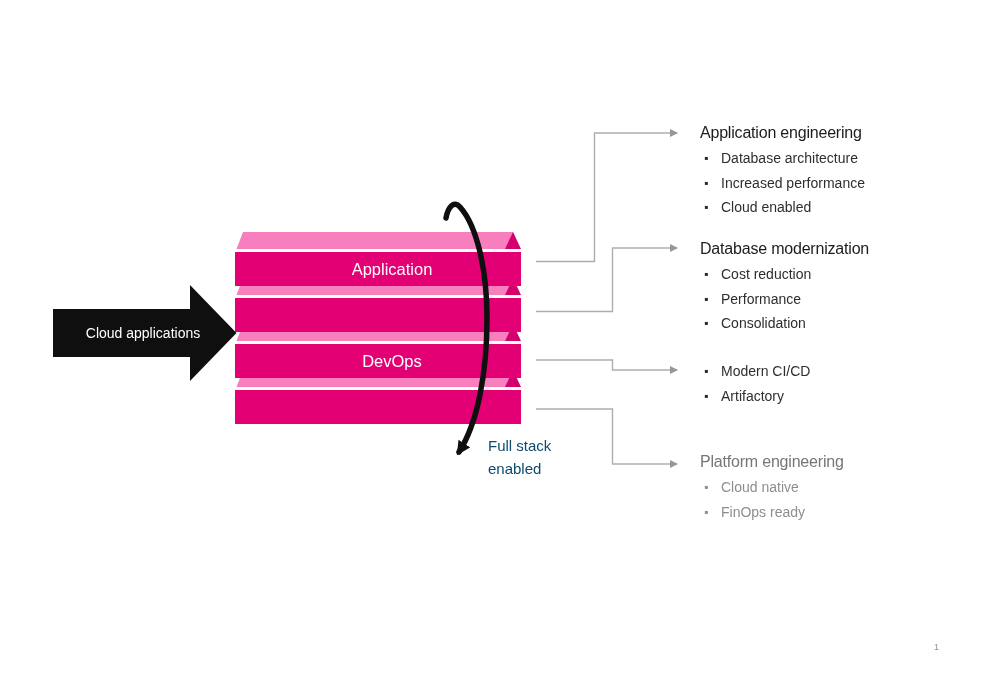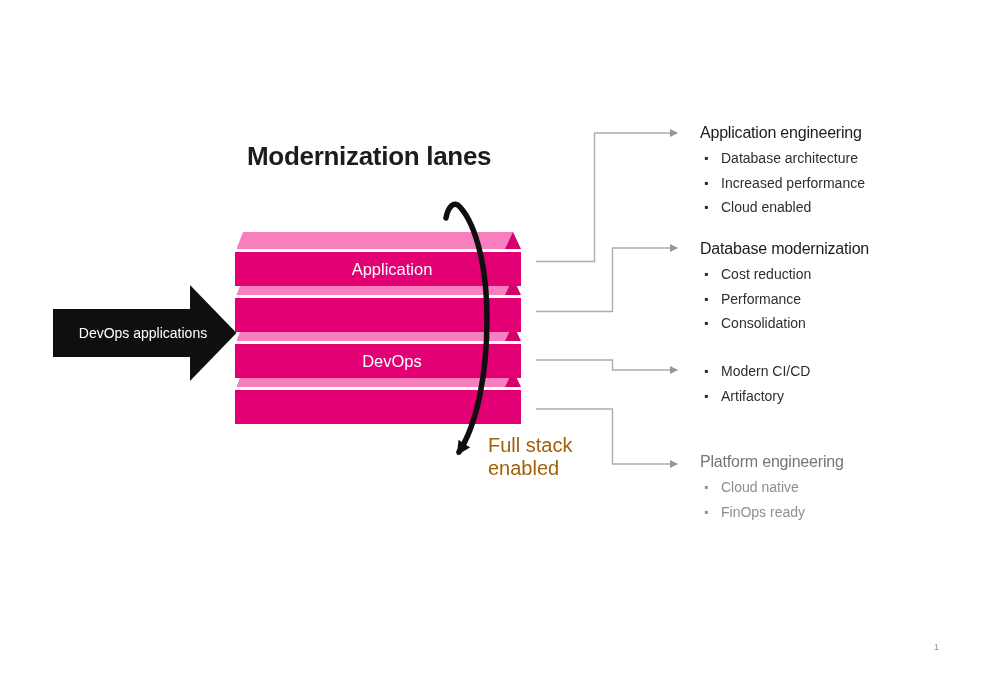--- a/index.html
+++ b/index.html
@@ -17,22 +17,22 @@
   .title{position:absolute;left:247px;top:141px;font-size:26px;font-weight:700;
     color:var(--heading-dark);letter-spacing:-0.3px}
 
   .layer-label{position:absolute;left:235px;width:314px;height:22px;
     text-align:center;color:#fff;font-size:16.5px;font-weight:400;line-height:22px}
   .layer-0{top:258px}.layer-1{top:304px}.layer-2{top:350px}.layer-3{top:396px}
 
   .legacy-label{position:absolute;left:57px;top:324px;width:172px;height:18px;
     text-align:center;color:#fff;font-size:14px;line-height:18px}
 
-  .fullstack-note{position:absolute;left:488px;top:434px;font-size:20px;
-    line-height:23px;color:#a16207}
+  .fullstack-note{position:absolute;left:488px;top:434px;font-size:15px;
+    line-height:23px;color:#0c4a6e}
 
   .section{position:absolute;left:700px;width:275px}
   .sec-0{top:123px}.sec-1{top:239px}.sec-2{top:356px}.sec-3{top:452px}
   .section h3{font-size:16px;font-weight:400;color:var(--heading-dark);
     line-height:20px;letter-spacing:-0.2px}
   .section ul{list-style:none;margin-top:3px}
   .section li{display:flex;align-items:center;height:24.5px}
   .section li .bullet{width:21px;font-size:12px;color:#262626;flex:0 0 21px;
     padding-left:4px;line-height:24.5px}
   .section li .btext{font-size:14px;color:var(--body-dark)}
@@ -85,23 +85,22 @@
         <polygon points="513,232 521,249 505,249" style="fill:var(--pink-bevel)"></polygon>
         <rect x="235" y="252" width="286" height="34" style="fill:var(--magenta)"></rect>
       </g>
     </g>
 
     <polygon points="53,309 190,309 190,285 236.5,333 190,381 190,357 53,357" style="fill:var(--arrow-black)"></polygon>
 
     <path d="M 446 218 C 448 207 454 200 460 207 C 477 226 487 270 487 318 C 487 375 477 424 459 452" style="fill:none;stroke:var(--arrow-black);stroke-width:5.5;stroke-linecap:round" marker-end="url(#blackArrow)"></path>
   </svg>
 
-  <div class="title">Modernization lanes</div>
 
-  <div class="legacy-label">DevOps applications</div>
+  <div class="legacy-label">Cloud applications</div>
 
   <div class="layer-label layer-0">Application</div>
   <div class="layer-label layer-2">DevOps</div>
 
   <div class="fullstack-note">
     <div>Full stack</div>
     <div>enabled</div>
   </div>
 
   <div class="section sec-0">

